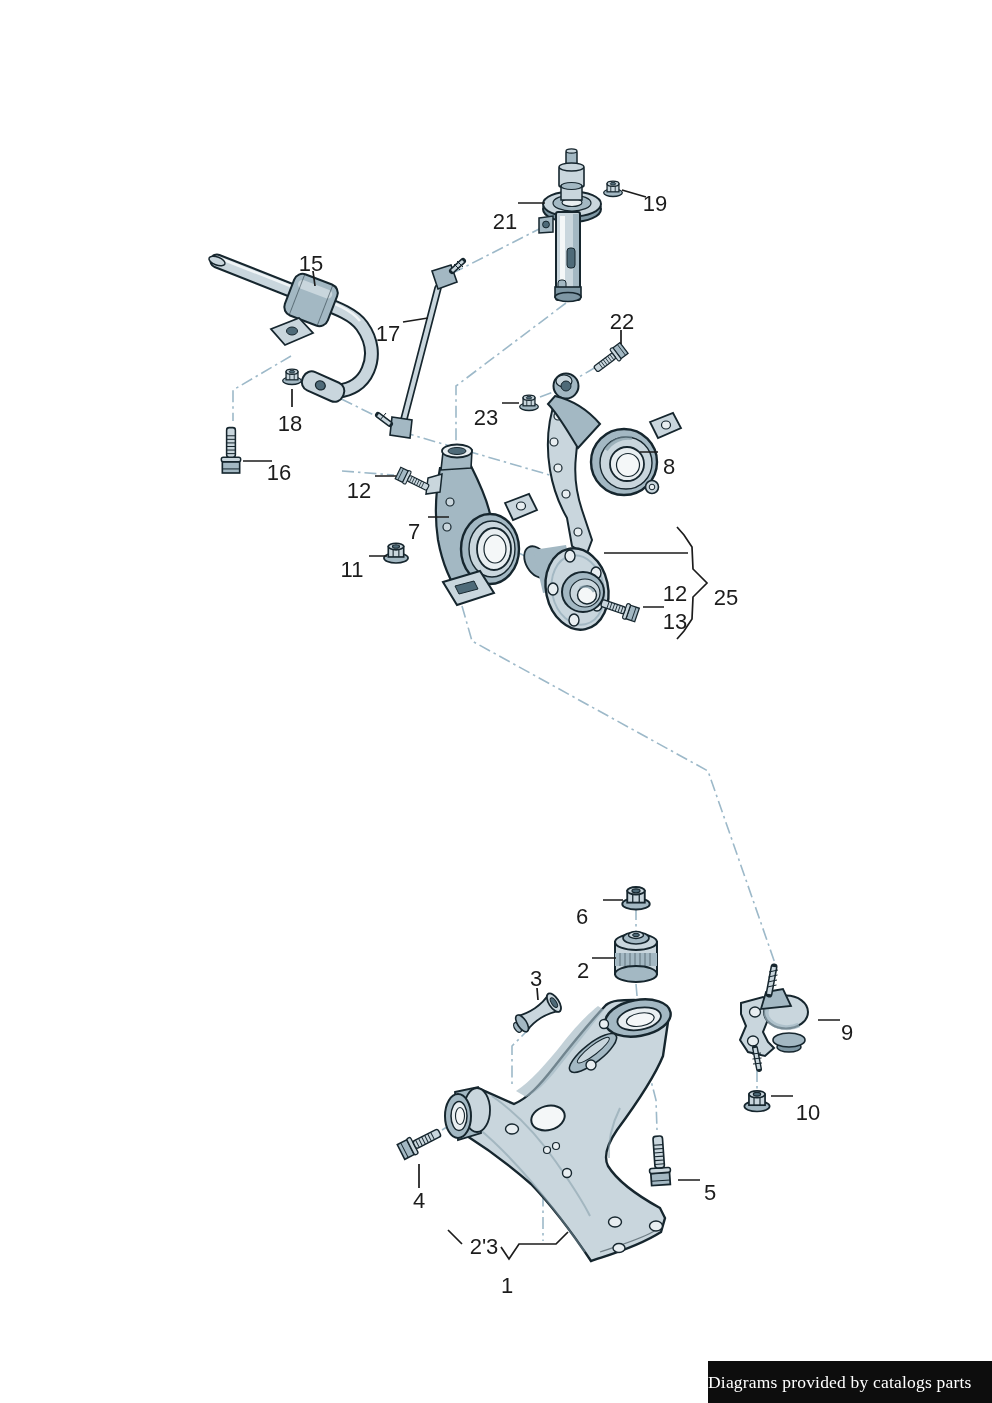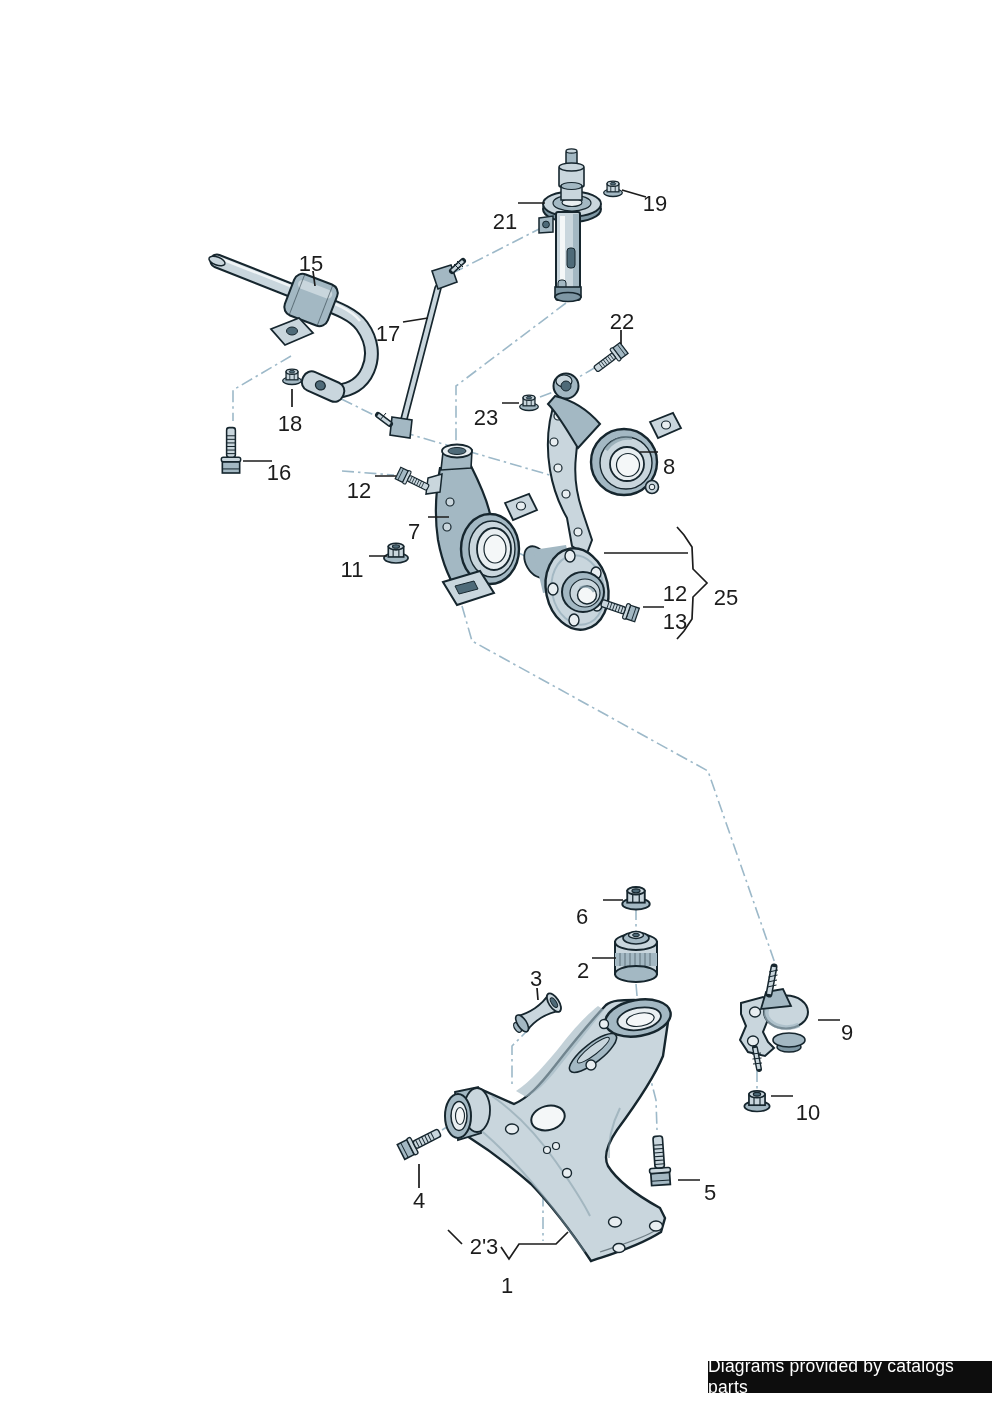--- a/index.html
+++ b/index.html
@@ -14,24 +14,24 @@
   .f-light { fill:var(--part-light); }
   .f-mid   { fill:var(--part-mid); }
   .f-dark  { fill:var(--part-dark); }
   .f-deep  { fill:var(--part-deep); }
   .f-bore  { fill:var(--bore-light); }
   .f-white { fill:var(--highlight); }
   .dash    { fill:none; stroke:var(--dash-line); stroke-width:1.6; stroke-dasharray:12 4 2.5 4; }
   .leader  { fill:none; stroke:var(--leader); stroke-width:1.7; }
   .lbl     { font-size:22px; fill:var(--label-text); font-family:"Liberation Sans",sans-serif; }
 
-  .footer { position:absolute; left:708px; top:1361px; width:284px; height:32px;
+  .footer { position:absolute; left:708px; top:1361px; width:284px; height:42px;
             background:var(--footer-bg); color:var(--footer-text);
-            display:flex; align-items:center; justify-content:flex-end;
-            font-size:17.5px; letter-spacing:.2px; }
+            display:flex; align-items:center; justify-content:flex-start;
+            font-size:17.5px; letter-spacing:.2px;font-family:Liberation Serif, serif; }
 </style>
 </head>
 <body>
 
 <div class="page">
 <svg width="992" height="1403" viewBox="0 0 992 1403">
   <defs>
     <g id="nut">
       <ellipse cx="0" cy="5.5" rx="11" ry="4.5" class="f-mid ol" stroke-width="1.5"></ellipse>
       <rect x="-7" y="-5" width="14" height="9.5" class="f-light ol" stroke-width="1.5"></rect>

